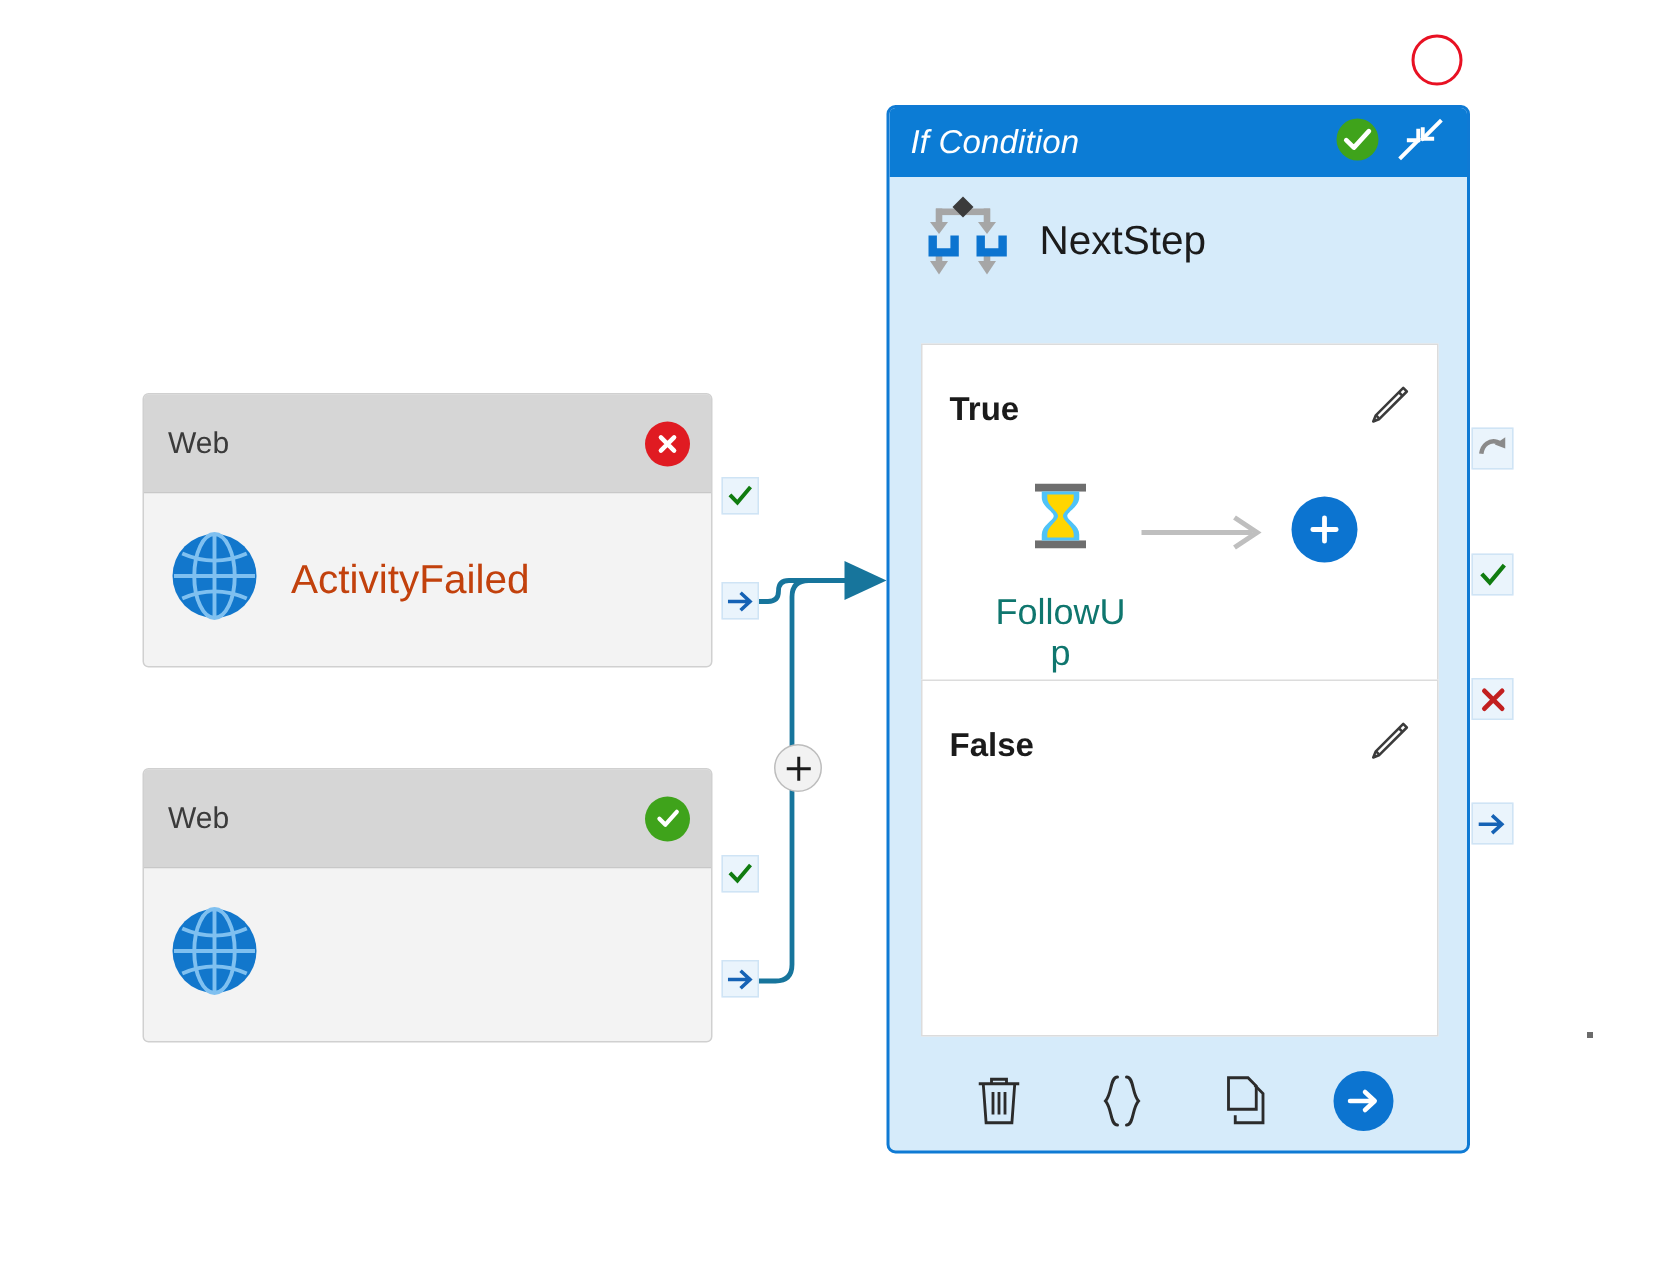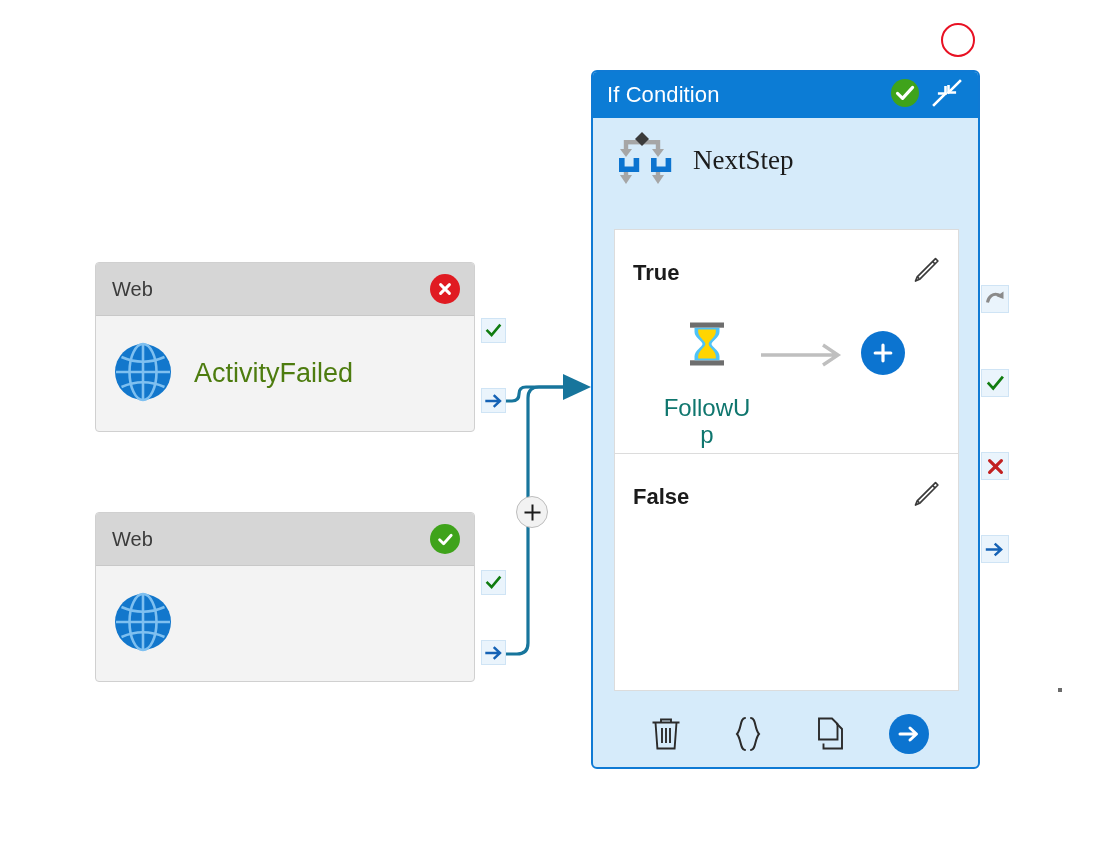--- a/index.html
+++ b/index.html
@@ -28,21 +28,21 @@
   
   .node-card {
     position: absolute;
     width: 380px;
     background: #f3f3f3;
     border: 1px solid #d0d0d0;
     border-radius: 4px;
     box-sizing: border-box;
   }
   .node-head {
-    height: 53px;
+    height: 66px;
     background: #d6d6d6;
     border-bottom: 1px solid #c8c8c8;
     display: flex;
     align-items: center;
     padding: 0 14px 0 16px;
     box-sizing: border-box;
     border-radius: 3px 3px 0 0;
   }
   .node-head-title {
     font-size: 20px;
@@ -52,21 +52,21 @@
   }
   .node-body {
     height: 115px;
     display: flex;
     align-items: center;
     padding-left: 16px;
     box-sizing: border-box;
   }
   .node-label {
     font-size: 27px;
-    color: #4d7c0f;
+    color: #c2410c;
     margin-left: 20px;
     line-height: 1.1;
     white-space: nowrap;
   }
 
   
   .status-badge {
     width: 30px; height: 30px;
     border-radius: 50%;
     display: flex;
@@ -109,34 +109,34 @@
     align-items: center;
     padding: 0 14px 0 14px;
     box-sizing: border-box;
   }
   .panel-title {
     color: #ffffff;
     font-size: 22px;
     flex: 1 1 auto;
     line-height: 1;
     letter-spacing: .1px;
+    font-style: italic;
   }
   .panel-title-icons {
     display: flex;
     align-items: center;
     gap: 10px;
   }
 
   .panel-subhead {
     height: 85px;
     display: flex;
     align-items: center;
     padding-left: 18px;
     box-sizing: border-box;
-    font-family: Liberation Serif, serif;
   }
   .panel-subhead-label {
     font-size: 27px;
     color: #1b1b1b;
     margin-left: 20px;
     line-height: 1;
   }
 
   .branch-box {
     position: absolute;

